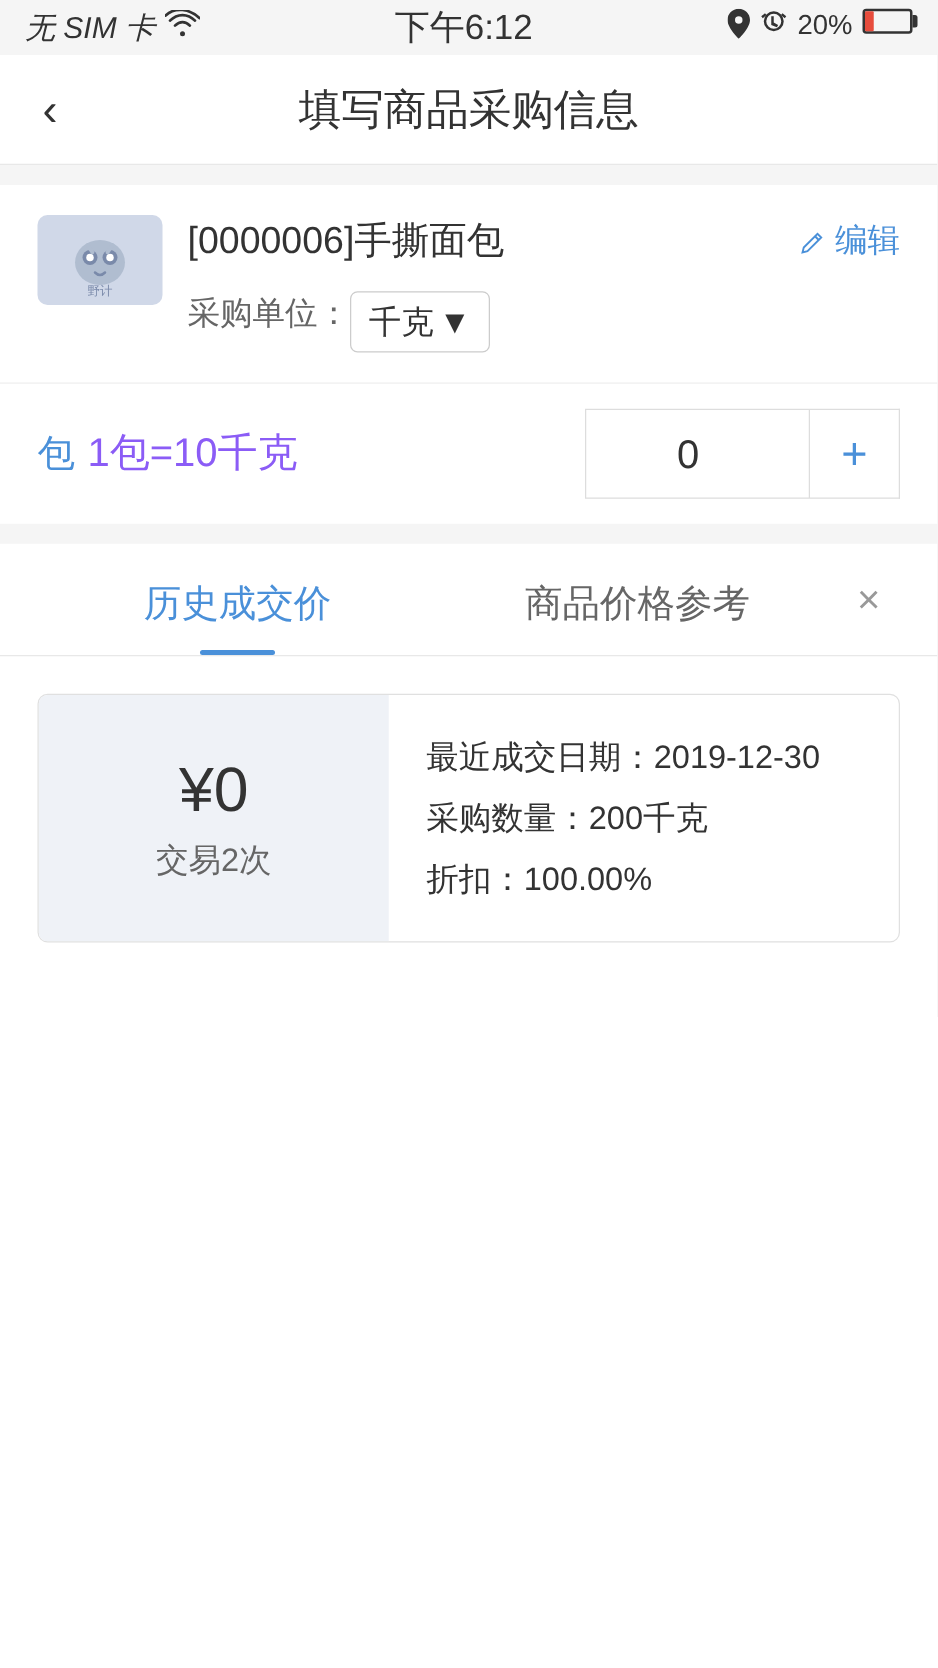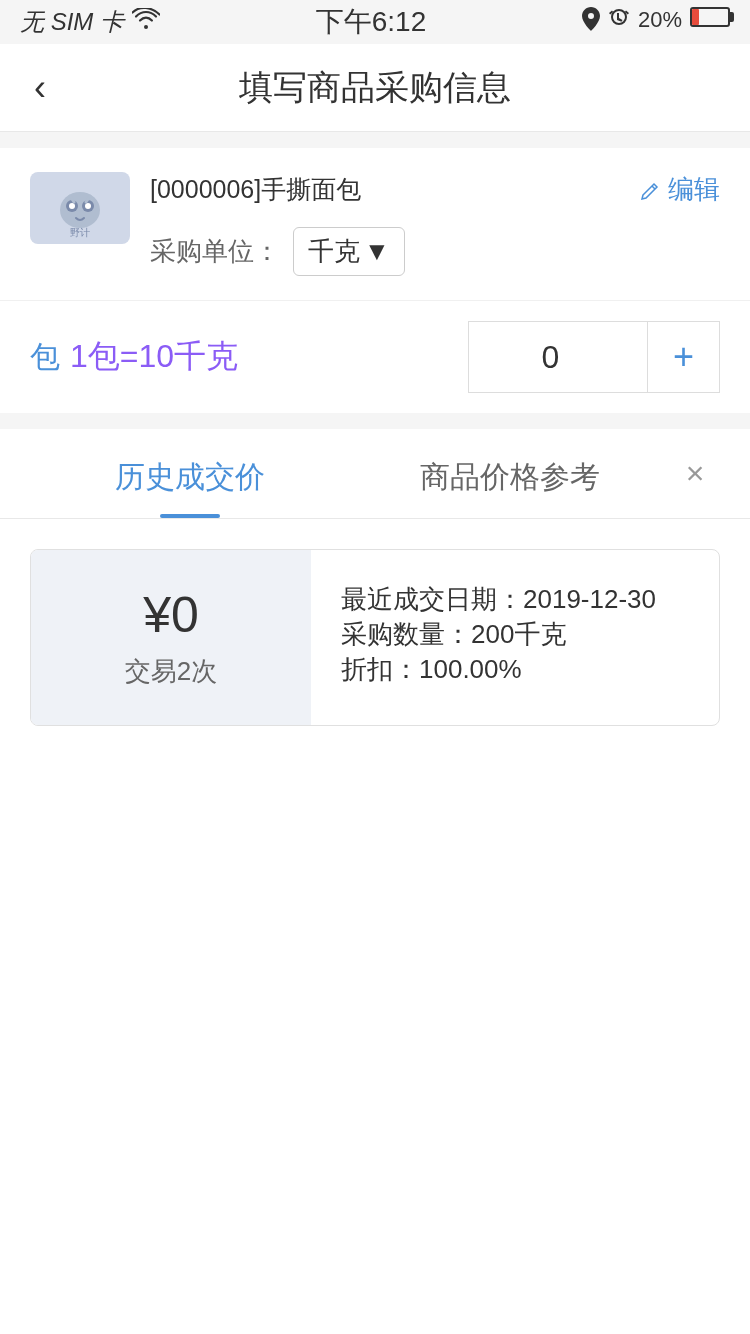--- a/index.html
+++ b/index.html
@@ -119,21 +119,21 @@
     }
     .product-info {
       flex: 1;
     }
     .product-name-row {
       display: flex;
       align-items: center;
       justify-content: space-between;
     }
     .product-name {
-      font-size: 25px;
+      font-size: 30px;
       color: #333;
       font-weight: 500;
     }
     .edit-btn {
       display: flex;
       align-items: center;
       gap: 6px;
       color: #4a90d9;
       font-size: 26px;
       cursor: pointer;
@@ -306,20 +306,21 @@
     .history-count {
       font-size: 26px;
       color: #666;
       margin-top: 10px;
     }
     .history-right {
       flex: 1;
       padding: 32px 30px;
       display: flex;
       flex-direction: column;
+      gap: 14px;
     }
     .history-detail-row {
       font-size: 26px;
       color: #333;
     }
 
     
     .page-bottom {
       background: #fff;
       flex: 1;
@@ -386,21 +387,21 @@
         <span class="product-name">[0000006]手撕面包</span>
         <div class="edit-btn">
           <svg width="22" height="22" viewBox="0 0 22 22" fill="none">
             <path d="M3 16L14 5l3 3L6 19l-4 1 1-4z" stroke="#4a90d9" stroke-width="1.5" fill="none"></path>
             <path d="M12 7l3 3" stroke="#4a90d9" stroke-width="1.5"></path>
           </svg>
           <span>编辑</span>
         </div>
       </div>
       <div class="unit-row">
-        <div style="display:flex;align-items:center;gap:13px;">
+        <div style="display:flex;gap:0;">
           <span class="unit-label">采购单位：</span>
           <div class="unit-select">
             <span>千克</span>
             <span>▼</span>
           </div>
         </div>
       </div>
     </div>
   </div>
 </div>

